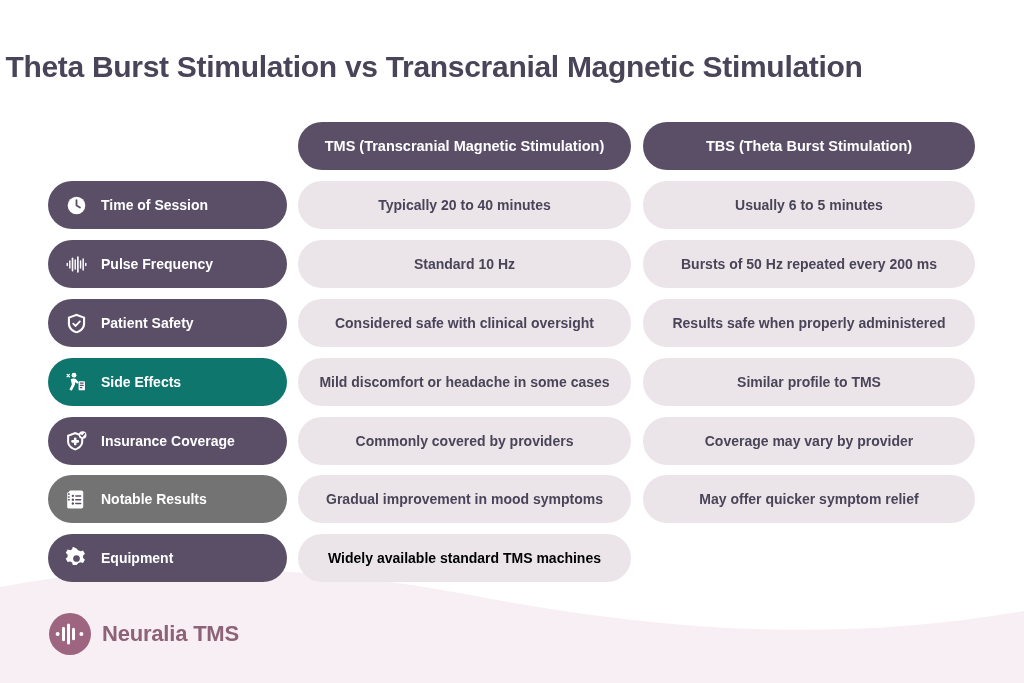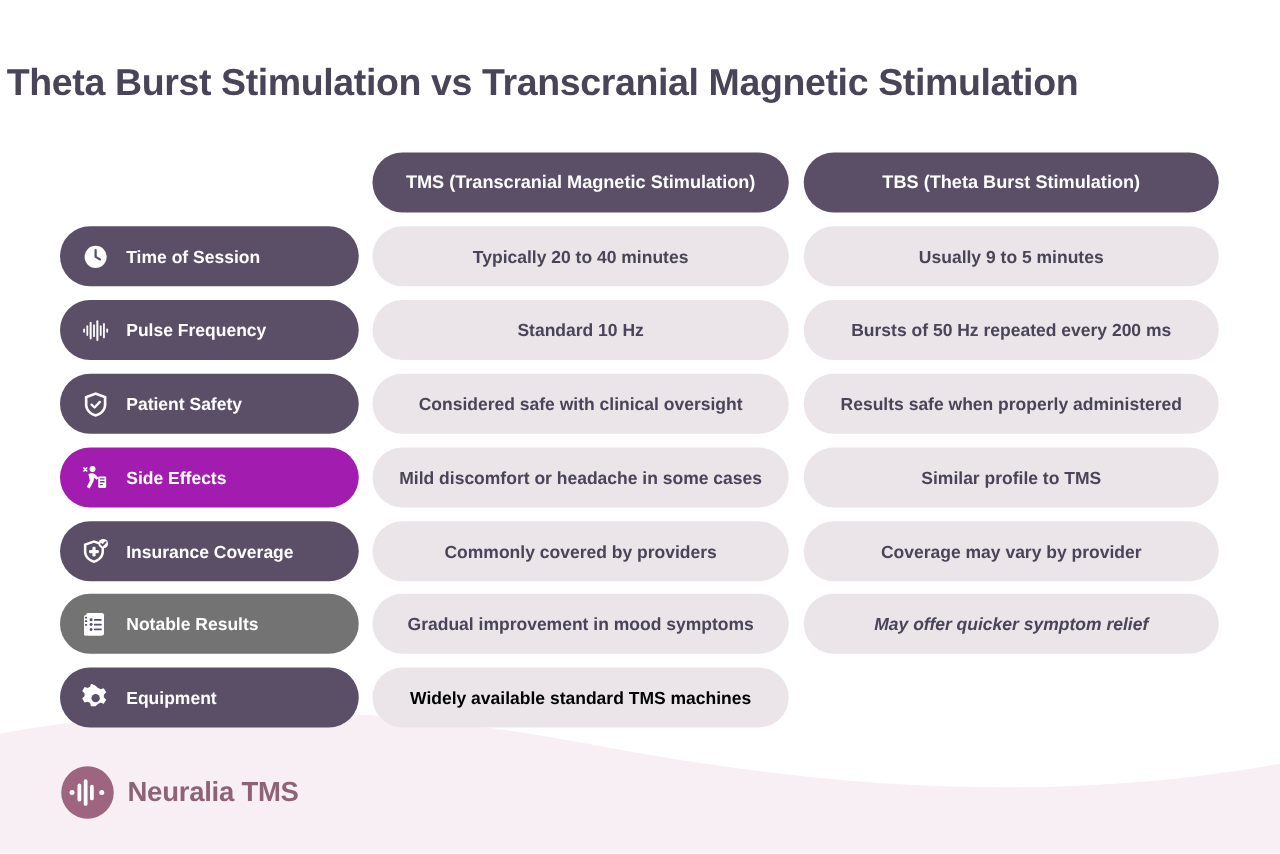--- a/index.html
+++ b/index.html
@@ -166,21 +166,21 @@
     <div class="label-pill col-label" style="background: rgb(91, 79, 104);">
       <span class="row-icon">
         <svg viewBox="0 0 24 24" fill="none">
           <circle cx="12" cy="12" r="9.2" fill="#ffffff"></circle>
           <path d="M12 6.4 L12 12 L15.6 14.1" stroke="#5b4f68" stroke-width="1.9" stroke-linecap="round" stroke-linejoin="round" fill="none"></path>
         </svg>
       </span>
       <span class="lbl-text">Time of Session</span>
     </div>
     <div class="cell col-tms" style="background: rgb(235, 229, 234); color: rgb(74, 68, 88);">Typically 20 to 40 minutes</div>
-    <div class="cell col-tbs" style="background: rgb(235, 229, 234); color: rgb(74, 68, 88);">Usually 9 to 5 minutes</div>
+    <div class="cell col-tbs" style="background: rgb(235, 229, 234); color: rgb(74, 68, 88);">Usually 6 to 5 minutes</div>
   </div>
 
   <div class="row" style="top:240px;">
     <div class="label-pill col-label" style="background: rgb(91, 79, 104);">
       <span class="row-icon">
         <svg viewBox="0 0 24 24">
           <g fill="#ffffff">
             <rect x="1.6" y="10.3" width="1.5" height="3.4" rx="0.75"></rect>
             <rect x="4.3" y="7.6" width="1.5" height="8.8" rx="0.75"></rect>
             <rect x="7.0" y="4.6" width="1.7" height="14.8" rx="0.85"></rect>
@@ -207,21 +207,21 @@
           <path d="M8.6 12.2 L11.1 14.6 L15.5 9.9" stroke="#ffffff" stroke-width="1.9" fill="none" stroke-linecap="round" stroke-linejoin="round"></path>
         </svg>
       </span>
       <span class="lbl-text">Patient Safety</span>
     </div>
     <div class="cell col-tms" style="background: rgb(235, 229, 234); color: rgb(74, 68, 88);">Considered safe with clinical oversight</div>
     <div class="cell col-tbs" style="background: rgb(235, 229, 234); color: rgb(74, 68, 88);">Results safe when properly administered</div>
   </div>
 
   <div class="row" style="top:358px;">
-    <div class="label-pill col-label" style="background: #a21caf;">
+    <div class="label-pill col-label" style="background: #0f766e;">
       <span class="row-icon">
         <svg viewBox="0 0 24 24">
           <g fill="#ffffff">
             <circle cx="9.4" cy="4.4" r="2.5"></circle>
             <path d="M6.0 8.6 C8.1 7.4 10.6 7.6 12.2 9.4 L14.4 11.9 L12.7 13.4 L10.9 11.4
                      L10.2 14.6 L7.0 20.6 L4.6 19.4 L7.2 14.1 Z"></path>
             <rect x="14.2" y="10.6" width="6.6" height="9.6" rx="0.9"></rect>
             <path d="M2.2 6.0 L4.6 3.5 M4.6 6.0 L2.2 3.5" stroke="#ffffff" stroke-width="1.3" stroke-linecap="round"></path>
           </g>
           <g fill="#5b4f68">
@@ -274,21 +274,21 @@
             <circle cx="8.2" cy="12.2" r="1.25"></circle>
             <rect x="10.5" y="11.5" width="6.6" height="1.5" rx="0.75"></rect>
             <circle cx="8.2" cy="16.2" r="1.25"></circle>
             <rect x="10.5" y="15.5" width="6.6" height="1.5" rx="0.75"></rect>
           </g>
         </svg>
       </span>
       <span class="lbl-text">Notable Results</span>
     </div>
     <div class="cell col-tms" style="background: rgb(235, 229, 234); color: rgb(74, 68, 88);">Gradual improvement in mood symptoms</div>
-    <div class="cell col-tbs" style="background: rgb(235, 229, 234); color: rgb(74, 68, 88); font-style: italic;">May offer quicker symptom relief</div>
+    <div class="cell col-tbs" style="background: rgb(235, 229, 234); color: rgb(74, 68, 88);">May offer quicker symptom relief</div>
   </div>
 
   <div class="row" style="top:534px;">
     <div class="label-pill col-label" style="background: rgb(91, 79, 104);">
       <span class="row-icon">
         <svg viewBox="0 0 24 24">
           <path fill="#ffffff" d="M12 1.6 l2.0 2.0 a8.9 8.9 0 0 1 2.1 0.9 l2.7 -0.8 l2.0 3.4 l-2.0 2.0
                 a8.9 8.9 0 0 1 0 2.2 l2.0 2.0 l-2.0 3.4 l-2.7 -0.8 a8.9 8.9 0 0 1 -2.1 0.9 l-2.0 2.0
                 h-3.9 l-0.7 -2.7 a8.9 8.9 0 0 1 -1.9 -1.1 l-2.7 0.7 l-2.0 -3.4 l2.0 -2.0
                 a8.9 8.9 0 0 1 0 -2.2 l-2.0 -2.0 l2.0 -3.4 l2.7 0.8 a8.9 8.9 0 0 1 1.9 -1.1

